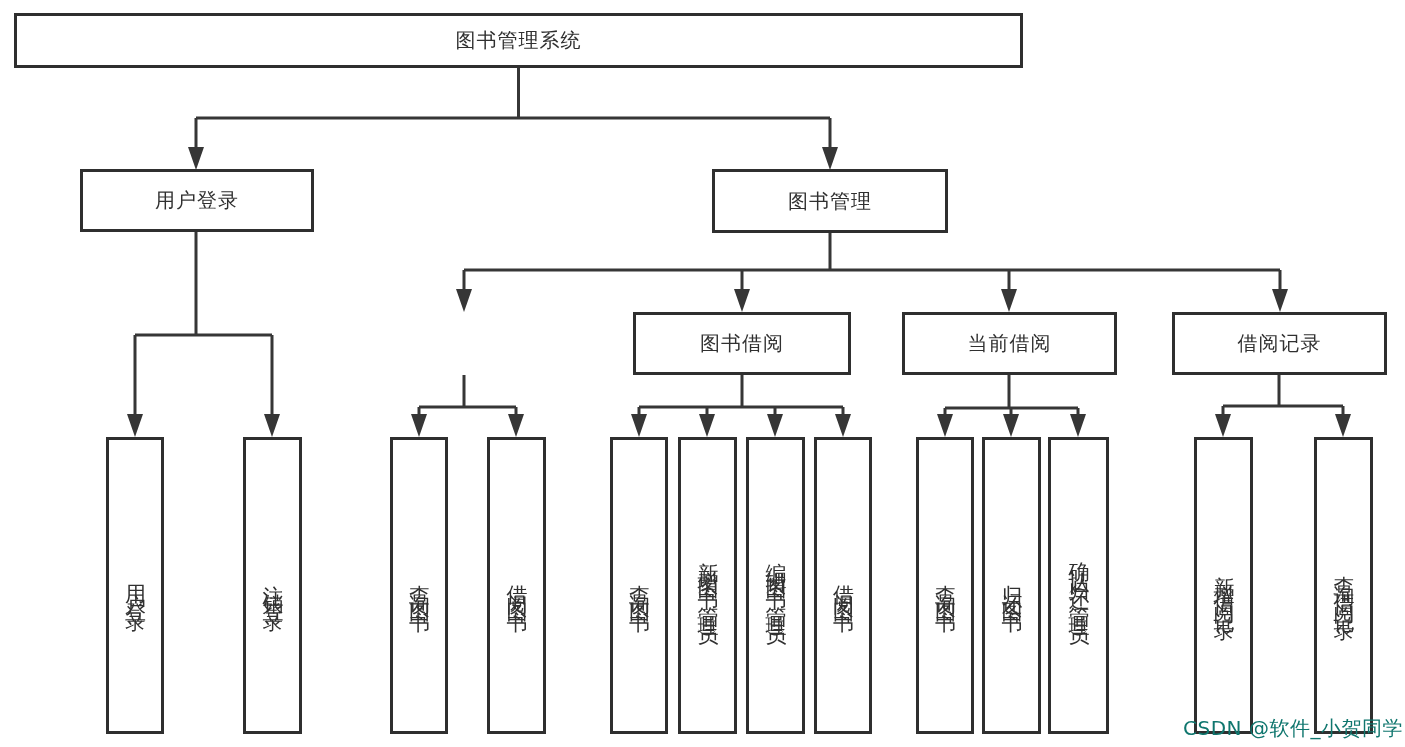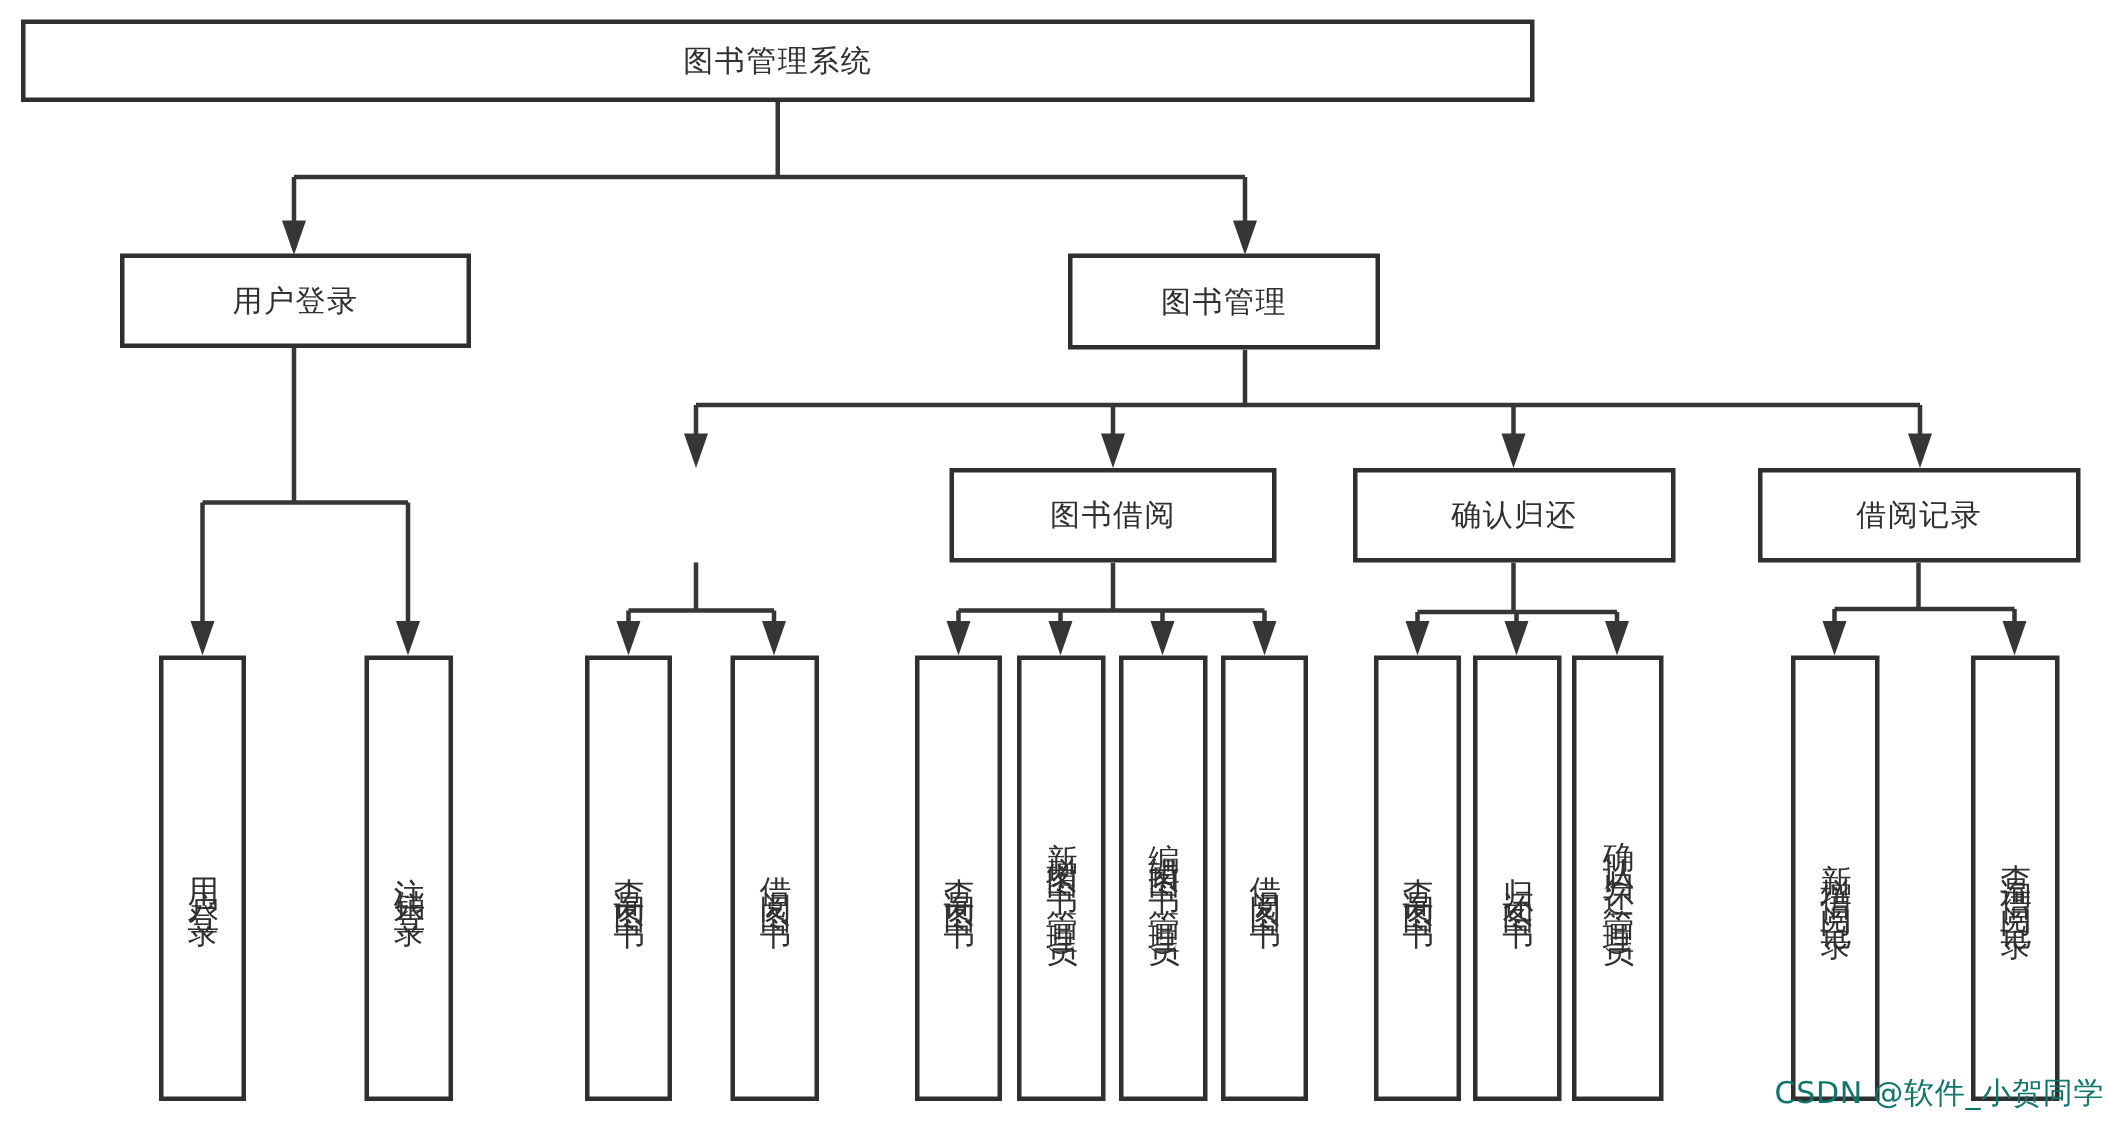--- a/index.html
+++ b/index.html
@@ -92,24 +92,24 @@
       <path d="M1003 414 L1019 414 L1011 437 Z"></path>
       <path d="M1070 414 L1086 414 L1078 437 Z"></path>
       <path d="M1215 414 L1231 414 L1223 437 Z"></path>
       <path d="M1335 414 L1351 414 L1343 437 Z"></path>
     </g>
   </svg>
 
   <div class="node h" style="left:14px; top:13px; width:1009px; height:55px;">图书管理系统</div>
 
   <div class="node h" style="left:80px; top:169px; width:234px; height:63px;">用户登录</div>
-  <div class="node h" style="left:712px; top:169px; width:208px; height:64px;">图书管理</div>
+  <div class="node h" style="left:712px; top:169px; width:236px; height:64px;">图书管理</div>
 
   <div class="node h" style="left:633px; top:312px; width:218px; height:63px;">图书借阅</div>
-  <div class="node h" style="left:902px; top:312px; width:215px; height:63px;">确认归还</div>
+  <div class="node h" style="left:902px; top:312px; width:215px; height:63px;">当前借阅</div>
   <div class="node h" style="left:1172px; top:312px; width:215px; height:63px;">借阅记录</div>
 
   <div class="node v" style="left:106px; top:437px; width:58px; height:297px;">用户登录</div>
   <div class="node v" style="left:243px; top:437px; width:59px; height:297px;">注销登录</div>
 
   <div class="node v" style="left:390px; top:437px; width:58px; height:297px;">查询图书</div>
   <div class="node v" style="left:487px; top:437px; width:59px; height:297px;">借阅图书</div>
 
   <div class="node v" style="left:610px; top:437px; width:58px; height:297px;">查询图书</div>
   <div class="node v" style="left:678px; top:437px; width:59px; height:297px;">新增图书（管理员）</div>

